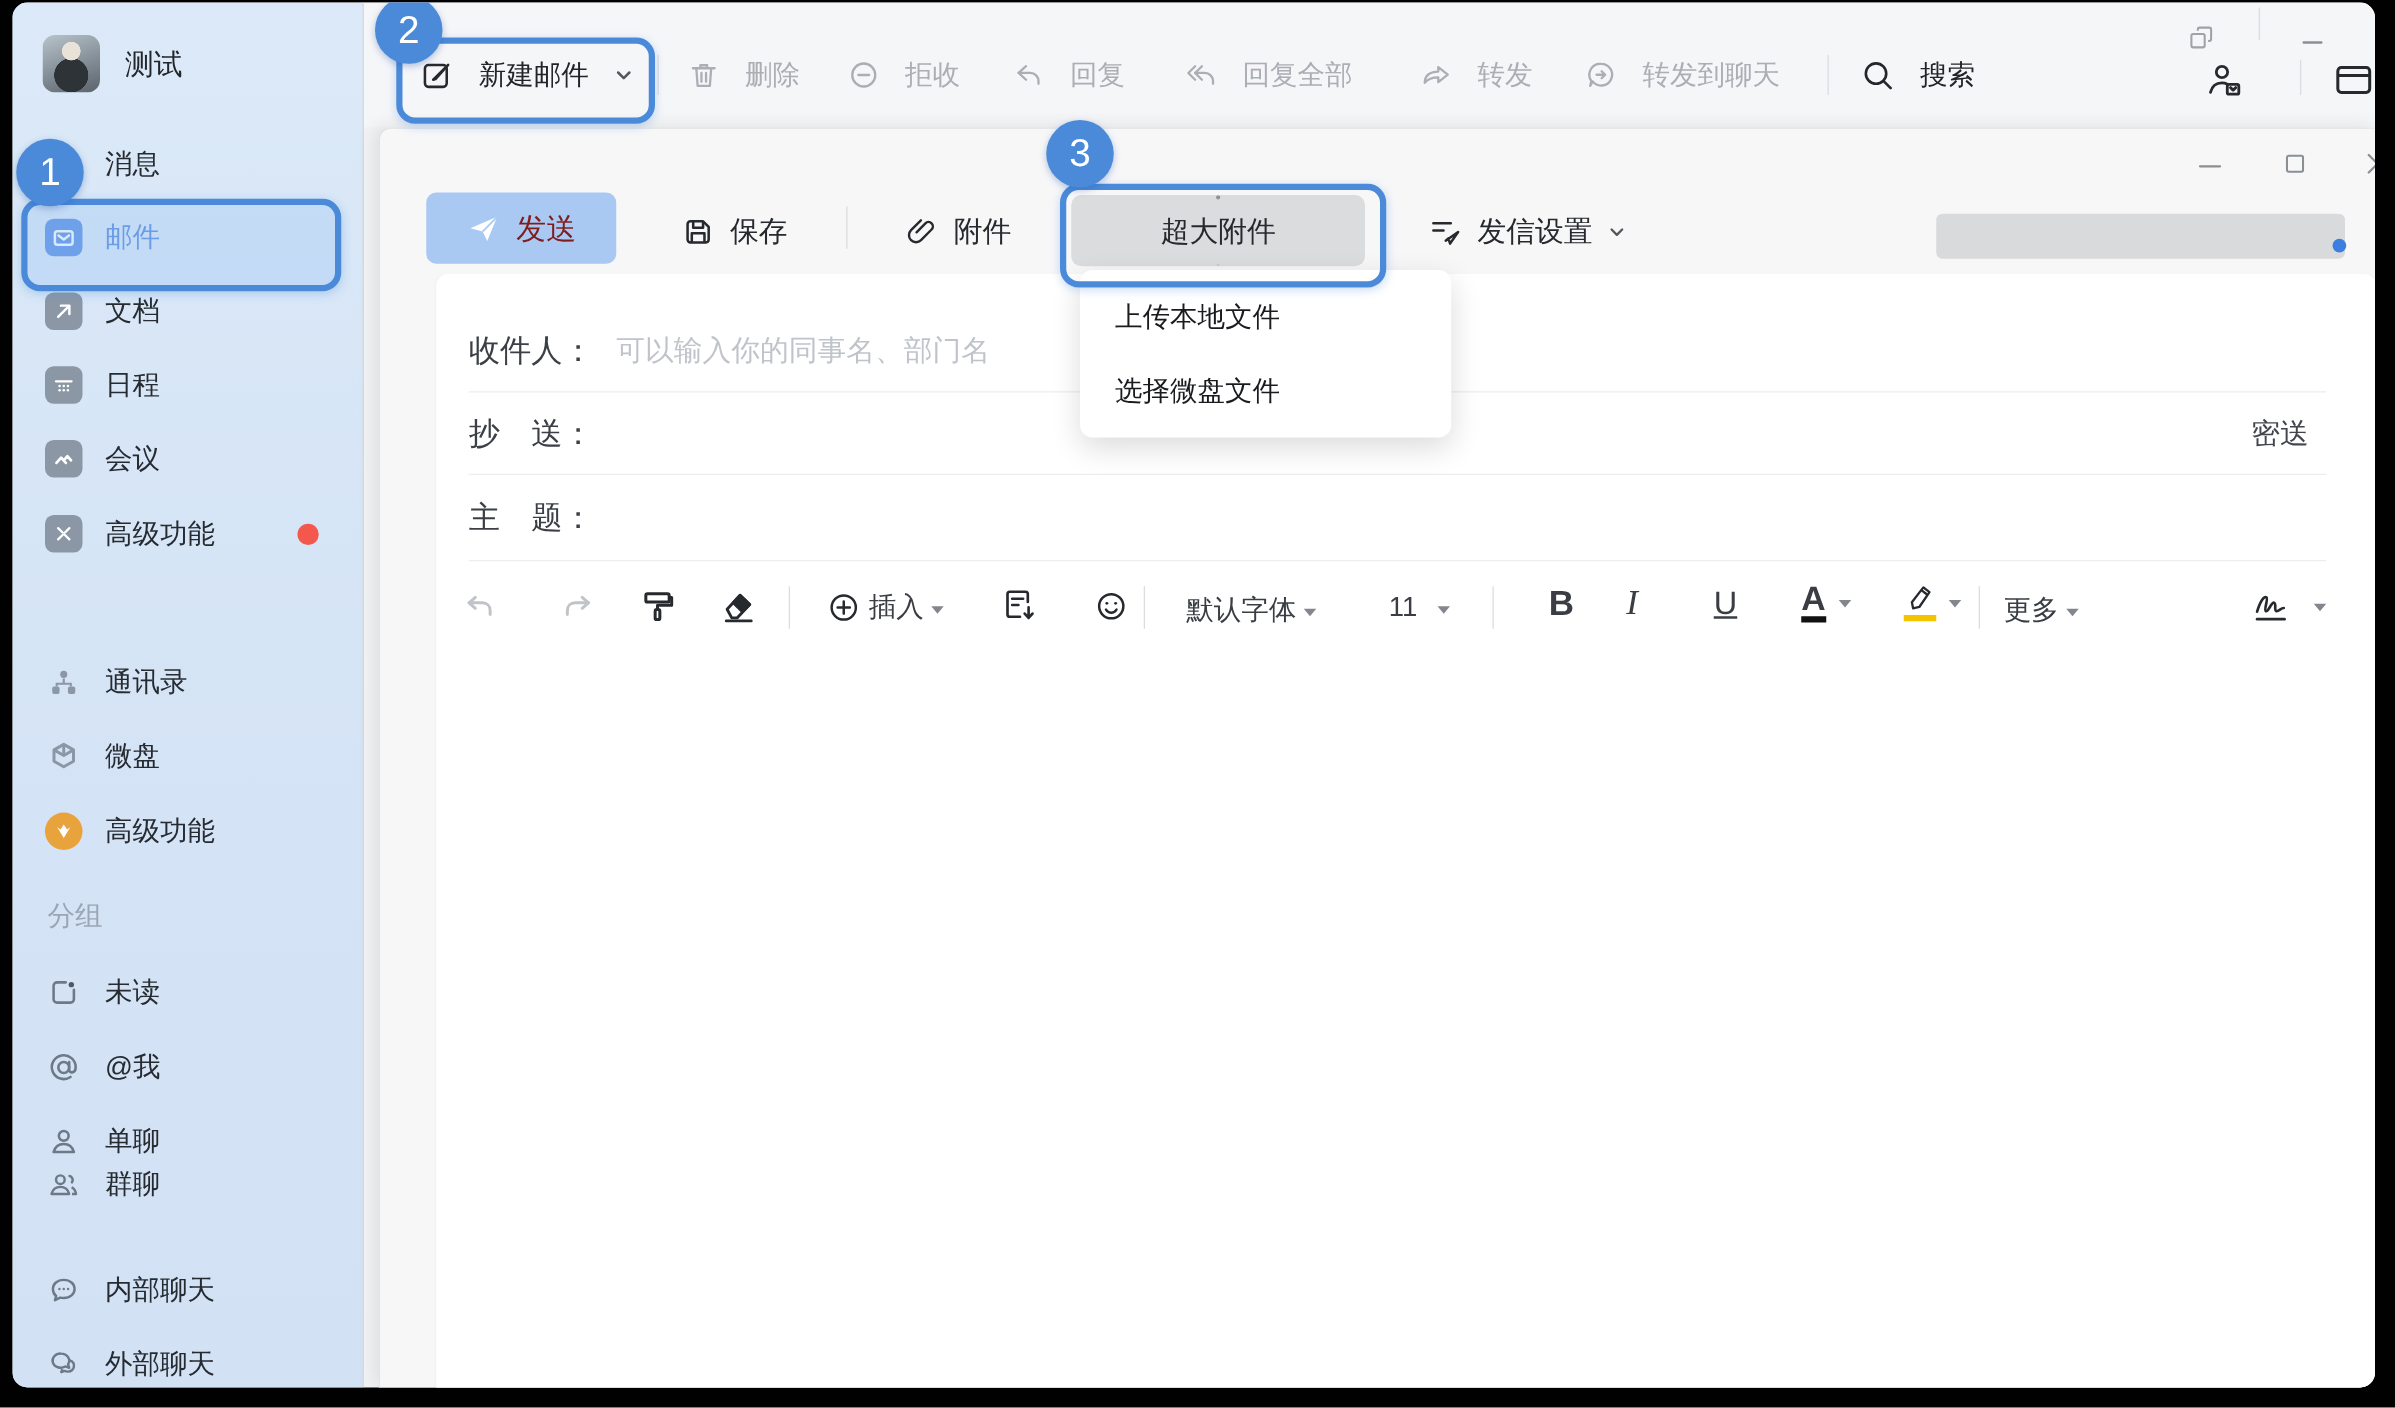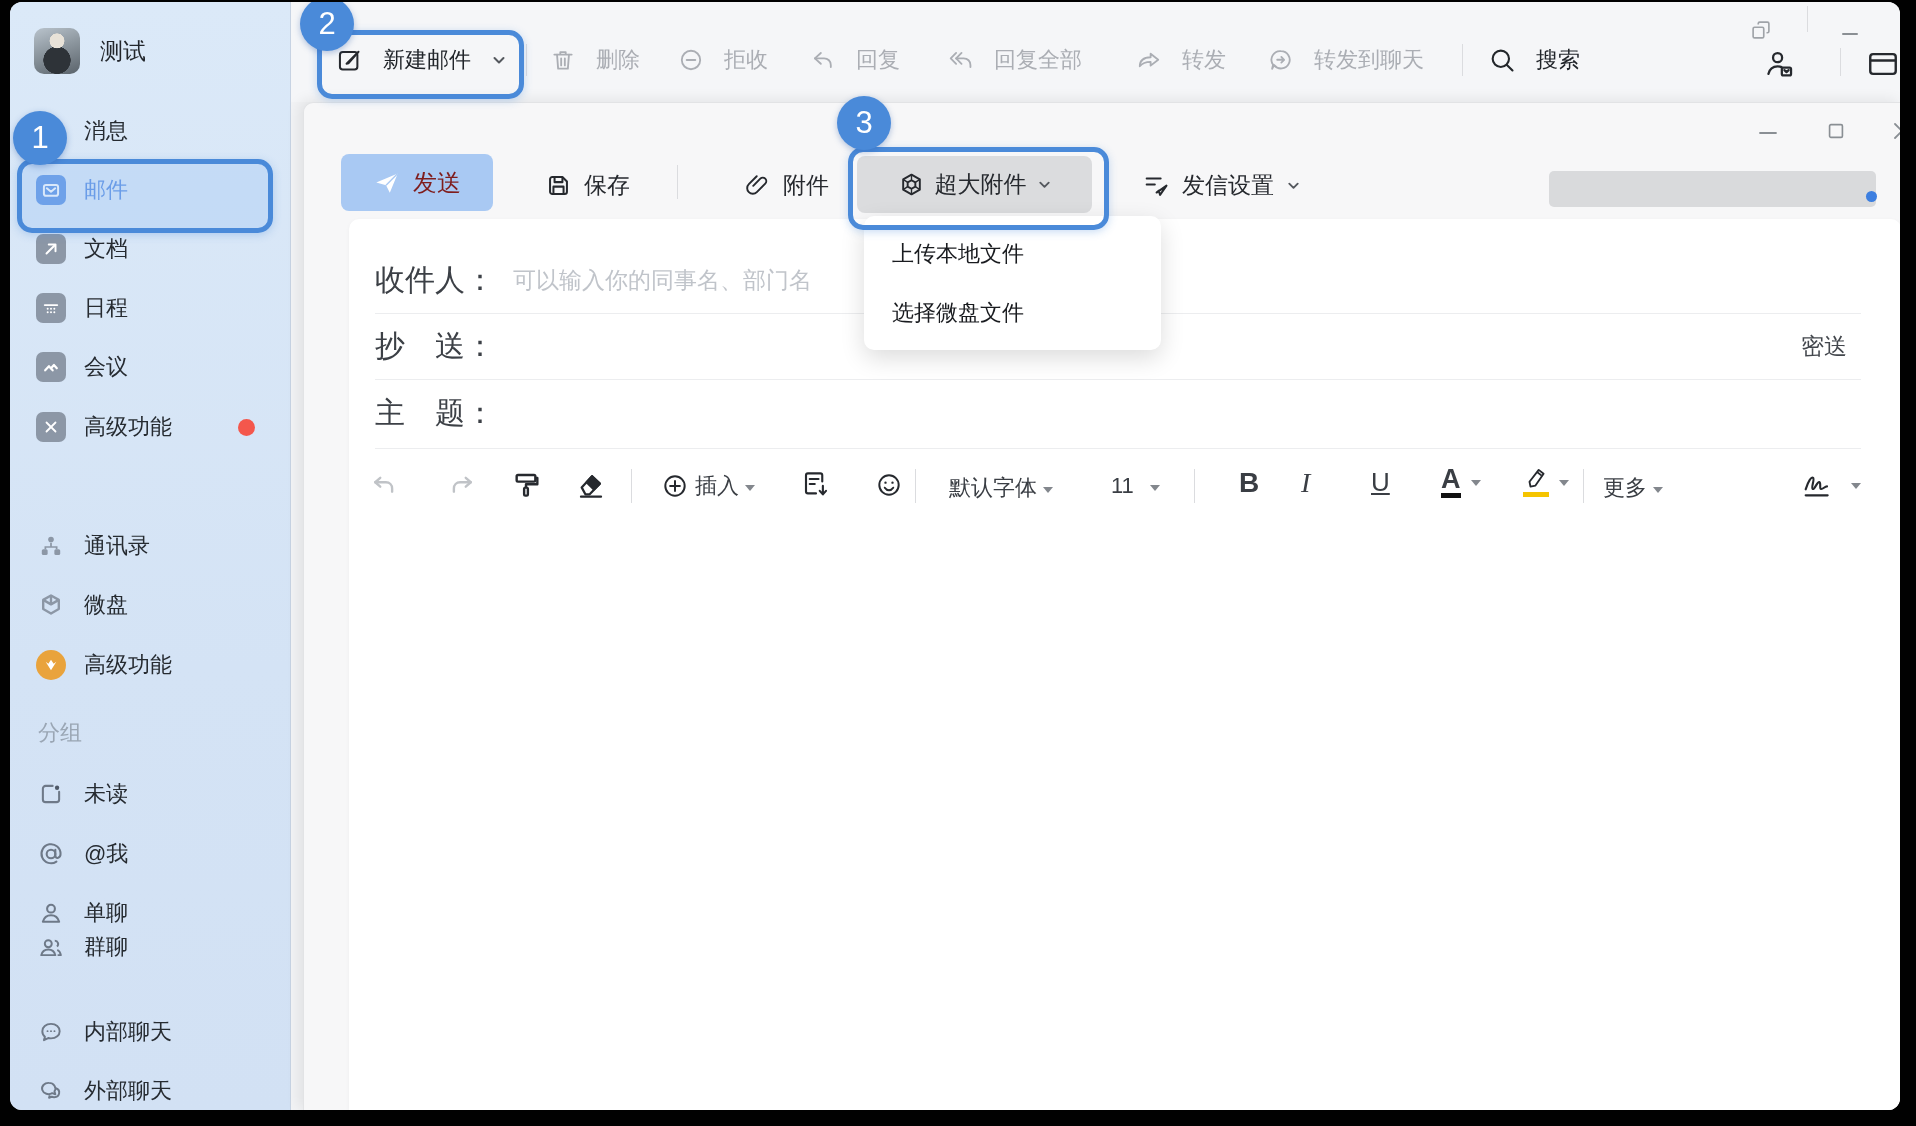--- a/index.html
+++ b/index.html
@@ -42,27 +42,27 @@
            background:#F7F7F8;border-radius:10px 0 0 0;z-index:10;
            border-top:1px solid #E2E3E5;border-left:1px solid #E2E3E5;
            box-shadow:-4px -2px 14px rgba(0,0,0,.08);}
   .wc{position:absolute;display:flex;align-items:center;justify-content:center;}
   .send-btn{position:absolute;left:37px;top:51px;width:152px;height:57px;border-radius:8px;
             background:#A9C9F3;display:flex;align-items:center;justify-content:center;gap:12px;}
   .send-btn span{color:#7f1d1d;font-size:24px;}
   .cw-group{position:absolute;top:60px;height:44px;display:flex;align-items:center;gap:12px;}
   .cw-label{font-size:23px;color:#26292E;white-space:nowrap;}
   .big-attach{position:absolute;left:553px;top:53px;width:235px;height:57px;border-radius:8px;
-              background:#DBDCDE;display:flex;align-items:center;justify-content:center;gap:10px;}
+              background:#DBDCDE;display:flex;align-items:center;justify-content:center;gap:10px;flex-direction:column;}
   .gray-rect{position:absolute;left:1245px;top:68px;width:327px;height:36px;border-radius:5px;background:#D9DADC;}
   .blue-dot{position:absolute;left:1562px;top:88px;width:11px;height:11px;border-radius:50%;background:#3D7FE0;}
   .card{position:absolute;left:45px;top:116px;width:1552px;height:892px;background:#FFFFFF;
         border-radius:10px 10px 0 0;box-shadow:0 1px 4px rgba(0,0,0,.04);}
   .frow{position:absolute;left:0;width:100%;height:66px;display:flex;align-items:center;padding-left:26px;box-sizing:border-box;gap:18px;}
-  .flabel{font-size:30px;color:#3C4046;white-space:pre;text-align:right;}
+  .flabel{font-size:25px;color:#3C4046;white-space:pre;text-align:right;}
   .fph{font-size:23px;color:#C0C4CA;}
   .hd{position:absolute;left:26px;width:1486px;height:1px;background:#ECEDEF;}
   .bcc{position:absolute;left:1452px;font-size:23px;color:#43474D;}
   .fmt{position:absolute;left:0;top:236px;width:100%;height:64px;}
   .fmt-item{position:absolute;display:flex;align-items:center;gap:6px;}
   .fmt-txt{font-size:22px;color:#3A3E44;white-space:nowrap;}
   .tri{width:0;height:0;border-left:5px solid transparent;border-right:5px solid transparent;
        border-top:6px solid #83878D;margin-top:3px;}
   .dropdown{position:absolute;left:560px;top:113px;width:297px;height:134px;background:#fff;
             border-radius:10px;box-shadow:0 8px 24px rgba(0,0,0,.14);z-index:30;padding-top:8px;box-sizing:border-box;}
@@ -377,21 +377,21 @@
       <svg width="27" height="27" viewBox="0 0 24 24" fill="none" stroke="#26292E" stroke-width="1.8" stroke-linejoin="round">
           <path d="M4.5 6.5a2 2 0 0 1 2-2h9l4 4v9a2 2 0 0 1-2 2h-11a2 2 0 0 1-2-2z"></path>
           <path d="M8.5 4.5V9h7V4.5"></path>
           <path d="M7.5 19.5v-6.5h9v6.5"></path>
         </svg>
       <span class="cw-label">保存</span>
     </div>
 
     <div class="vd" style="left:373px;top:62px;height:34px;"></div>
 
-    <div class="cw-group" style="left:440px;">
+    <div class="cw-group" style="left:420px;">
       <svg width="27" height="27" viewBox="0 0 24 24" fill="none" stroke="#26292E" stroke-width="1.7" stroke-linecap="round" stroke-linejoin="round">
           <path d="M8.2 12.3l6.3-6.4a3.1 3.1 0 0 1 4.4 4.4l-7.5 7.6a5 5 0 0 1-7.1-7.1l7-7"></path>
         </svg>
       <span class="cw-label">附件</span>
     </div>
 
     <div class="big-attach">
       <svg width="27" height="27" viewBox="0 0 24 24" fill="none" stroke="#26292E" stroke-width="1.7" stroke-linejoin="round">
           <path d="M12 3.2l7.4 4.2v9.2L12 20.8l-7.4-4.2V7.4z"></path>
           <path d="M12 8.2l3.4 1.9v3.8L12 15.8l-3.4-1.9v-3.8z"></path>

